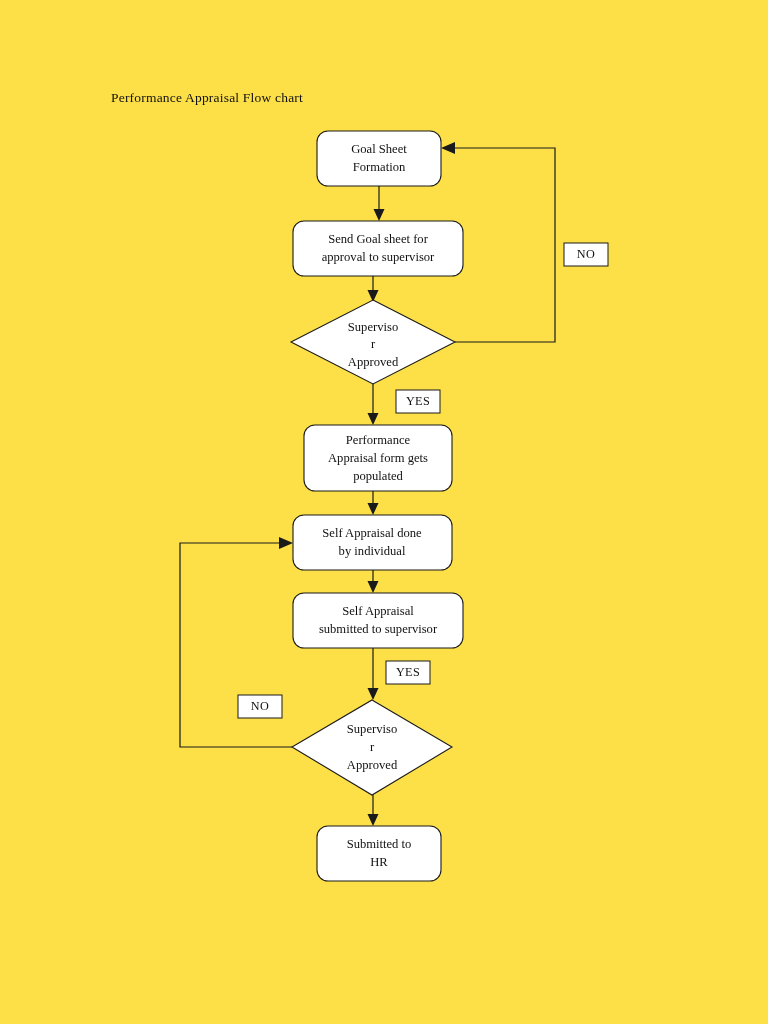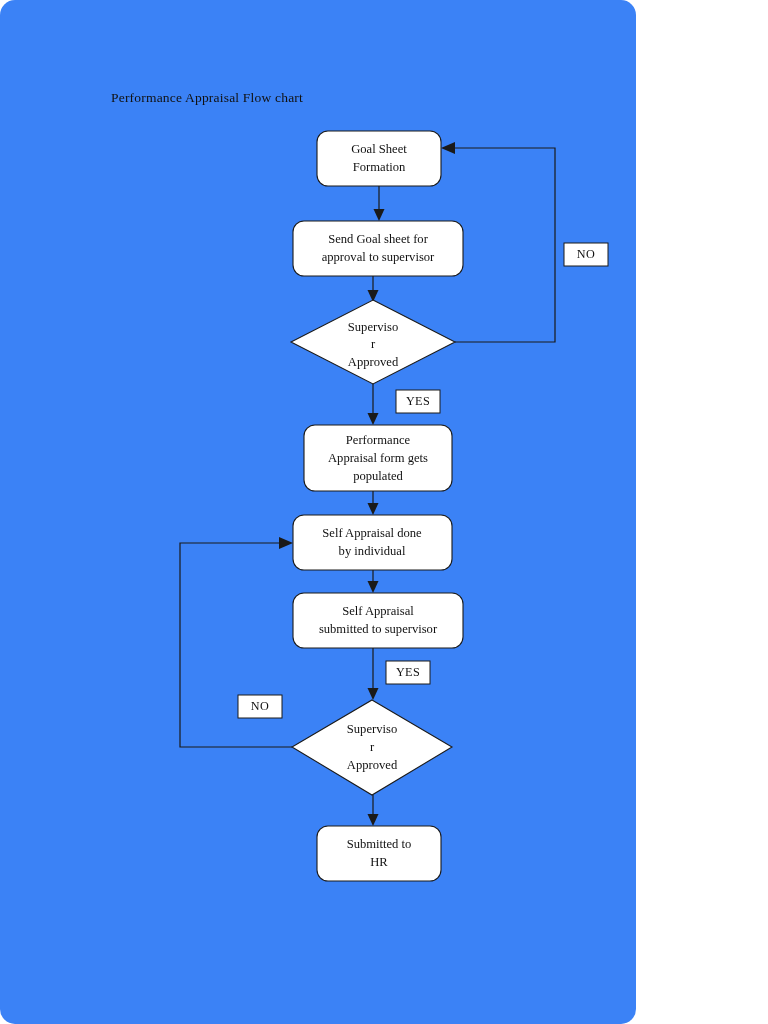--- a/index.html
+++ b/index.html
@@ -7,25 +7,24 @@
     margin: 0;
     padding: 0;
     background: #ffffff;
   }
   body {
     font-family: "Liberation Serif", "DejaVu Serif", serif;
     color: #000000;
   }
   #page {
     position: relative;
-    width: 636px;
+    width: 768px;
     height: 1024px;
-    background: #3b82f6;
+    background: #fde047;
     overflow: hidden;
-    border-radius: 15px;
   }
   #chart-title {
     position: absolute;
     left: 111px;
     top: 90px;
     font-size: 13.5px;
     letter-spacing: 0.2px;
     white-space: nowrap;
     color: #111111;
   }

